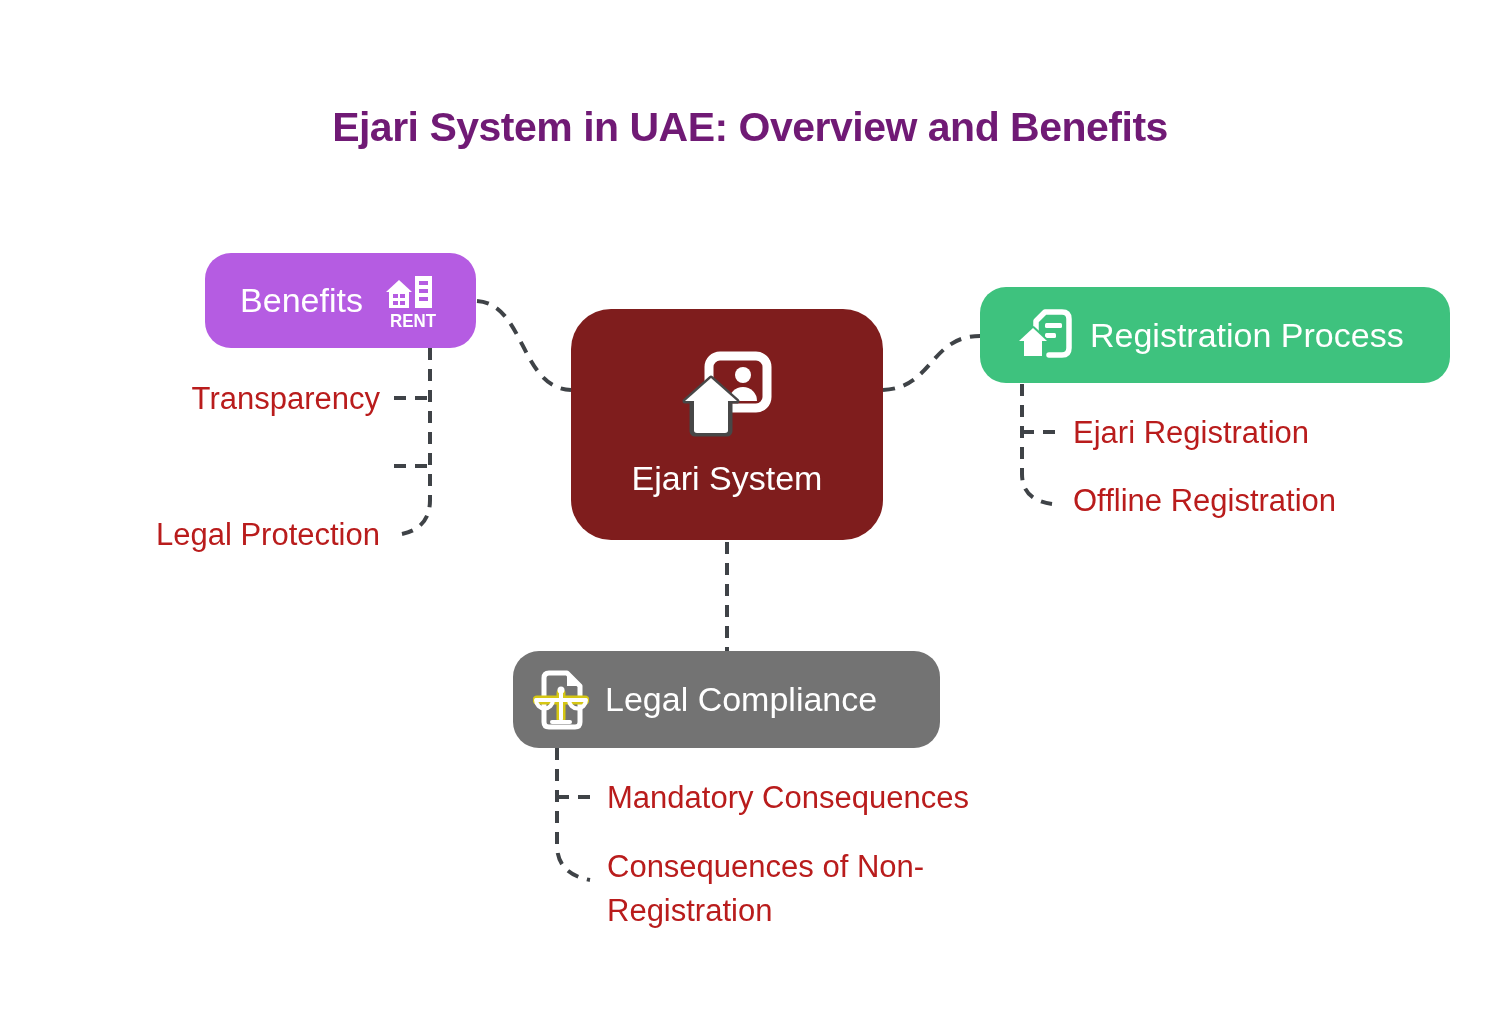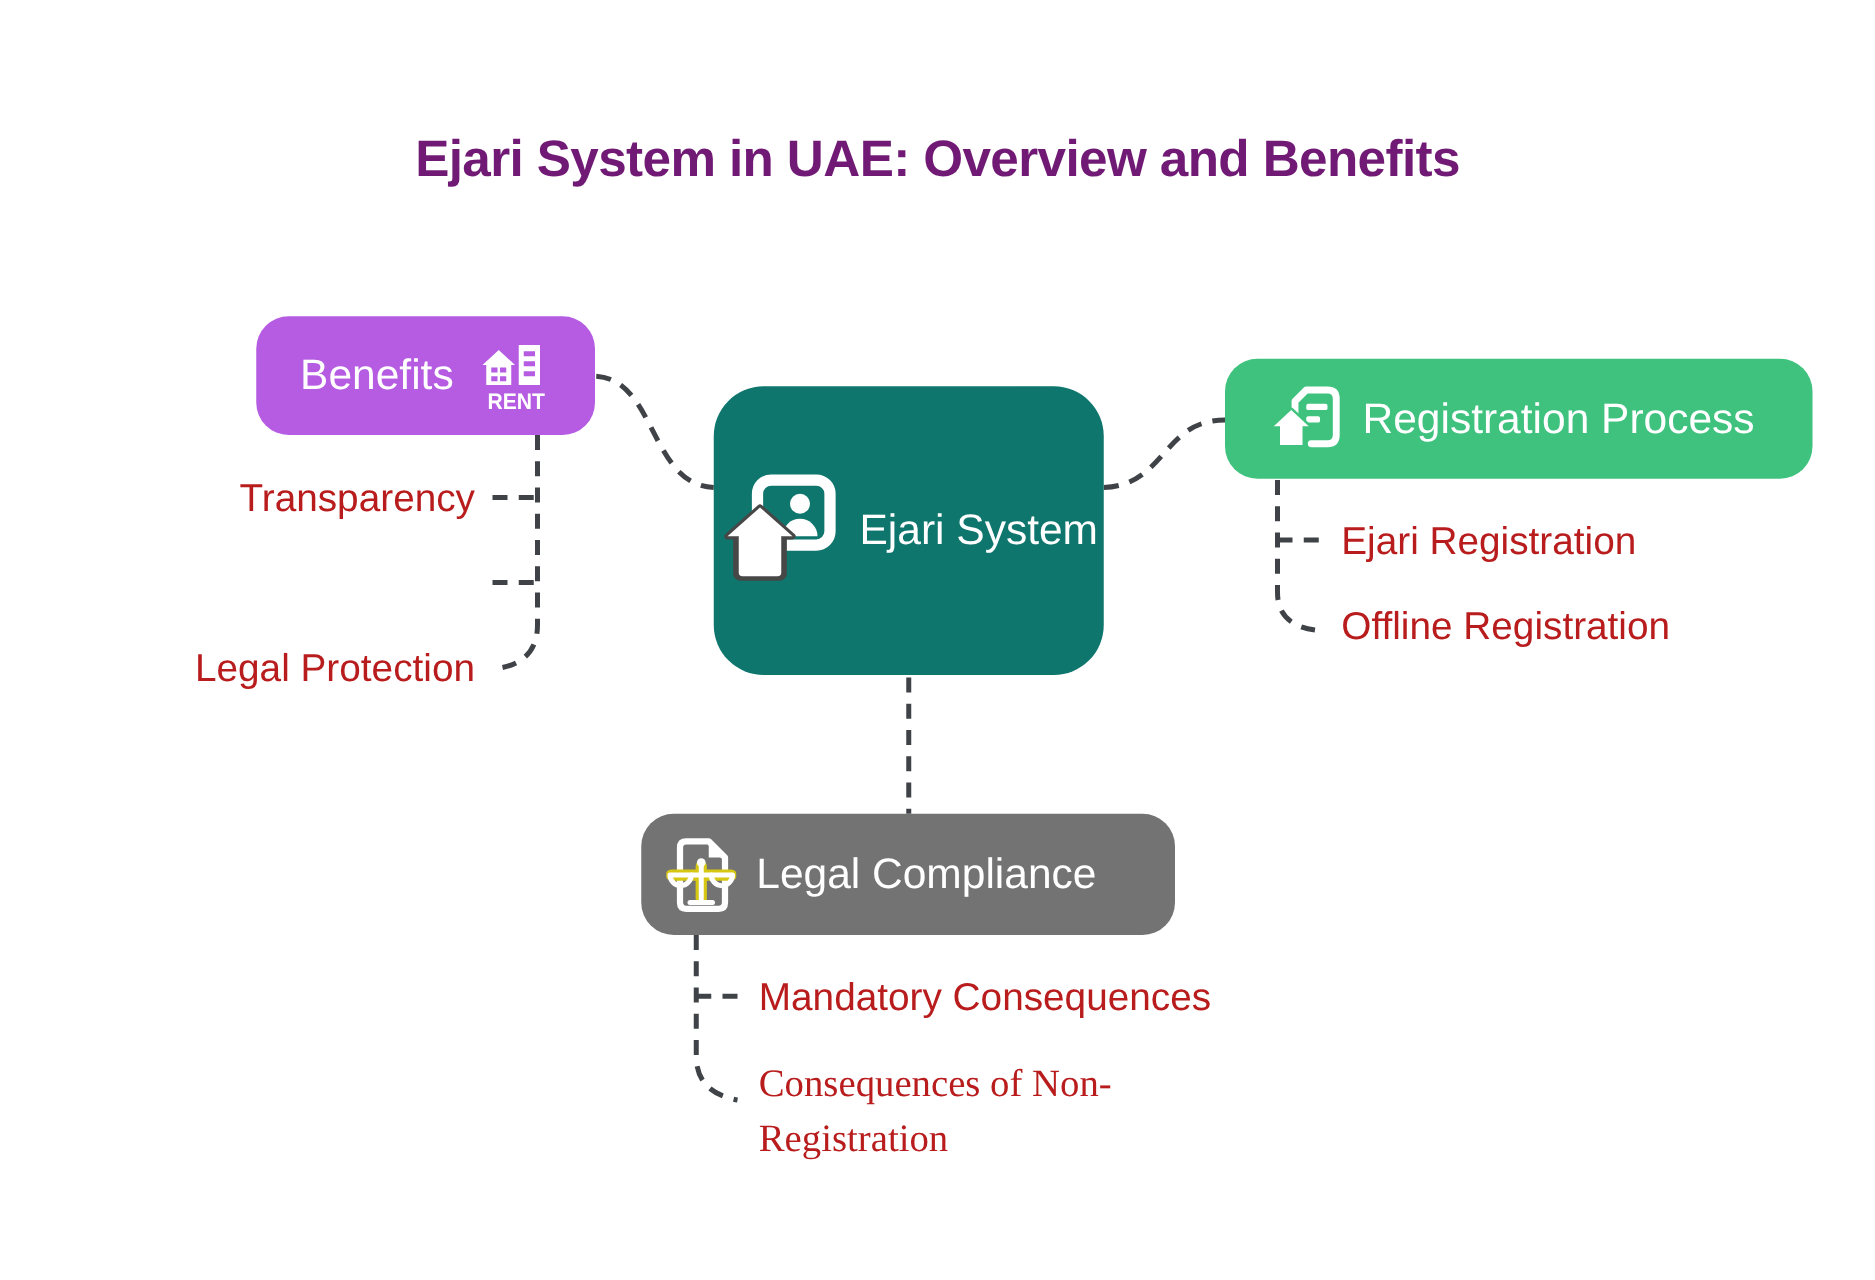--- a/index.html
+++ b/index.html
@@ -13,30 +13,30 @@
   }
   .connectors{position:absolute;left:0;top:0;width:1500px;height:1024px;z-index:1;}
   .connectors path{fill:none;stroke:#3f4347;stroke-width:4;stroke-dasharray:12 9;}
   .node{
     position:absolute;z-index:2;display:flex;align-items:center;justify-content:center;
     color:#ffffff;border-radius:26px;
   }
   .node .label{font-size:34px;font-weight:500;white-space:nowrap;}
   .node-benefits{left:205px;top:253px;width:271px;height:95px;background:#b55ce2;gap:22px;}
   .node-center{
-    left:571px;top:309px;width:312px;height:231px;background:#0f766e;
-    border-radius:40px;flex-direction:row;gap:16px;
+    left:571px;top:309px;width:312px;height:231px;background:#7f1d1d;
+    border-radius:40px;flex-direction:column;gap:16px;
   }
   .node-registration{left:980px;top:287px;width:470px;height:96px;background:#3ec27e;gap:16px;justify-content:flex-start;padding-left:38px;box-sizing:border-box;}
   .node-legal{left:513px;top:651px;width:427px;height:97px;background:#737373;gap:16px;justify-content:flex-start;padding-left:20px;box-sizing:border-box;}
   .leaf{
     position:absolute;z-index:2;font-size:31px;color:#b91c1c;white-space:nowrap;
   }
   .leaf.right-align{text-align:right;}
-  .leaf.wrap{white-space:normal;width:395px;line-height:44px;font-family:Liberation Serif, serif;}
+  .leaf.wrap{white-space:normal;width:395px;line-height:44px;}
   .icon{display:block;flex:0 0 auto;}
 </style>
 </head>
 <body>
 
 <div class="canvas">
 
   <div class="title">Ejari System in UAE: Overview and Benefits</div>
 
   <svg class="connectors" viewBox="0 0 1500 1024">

